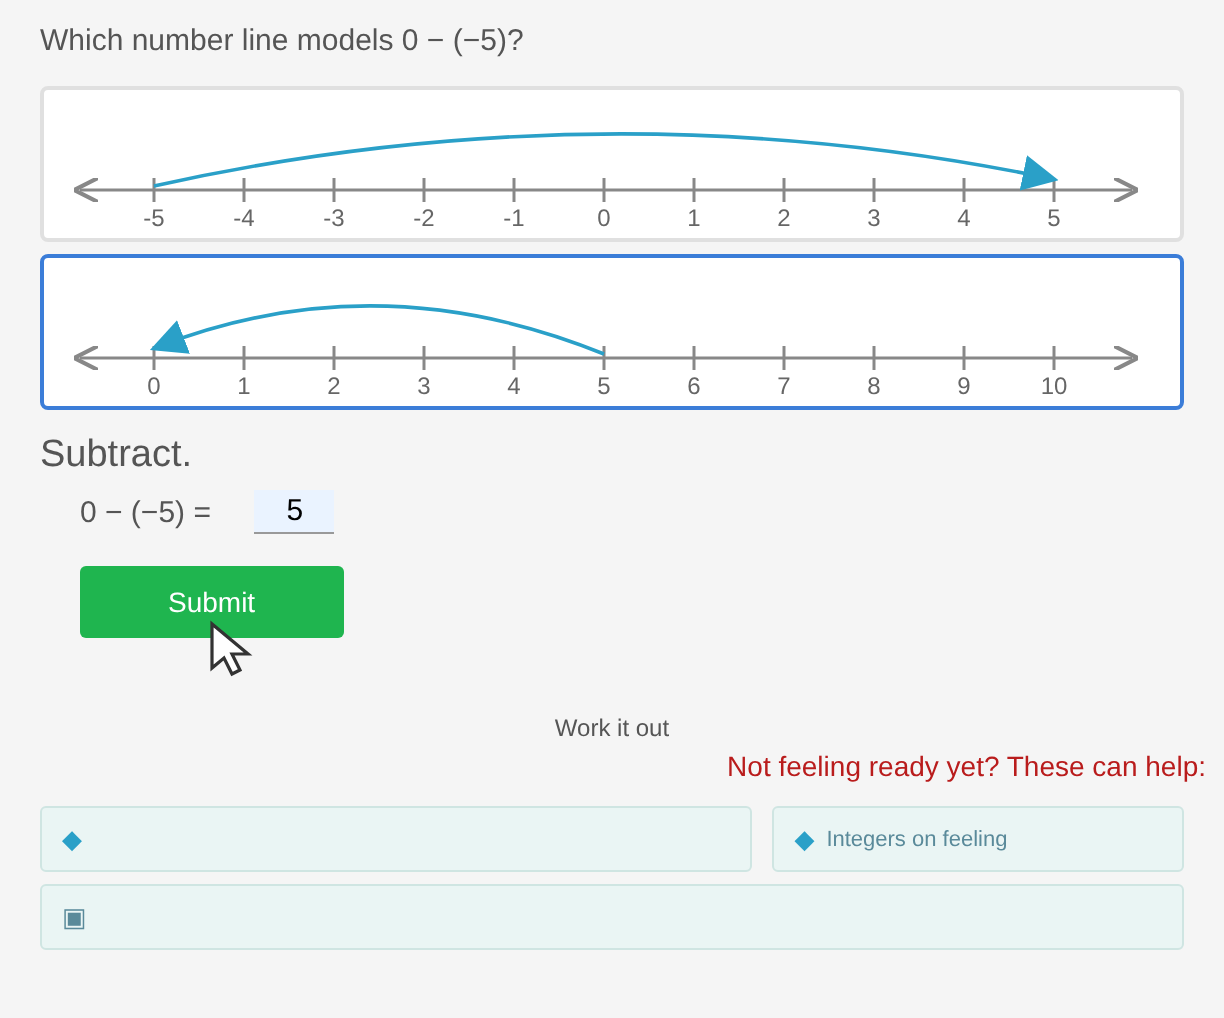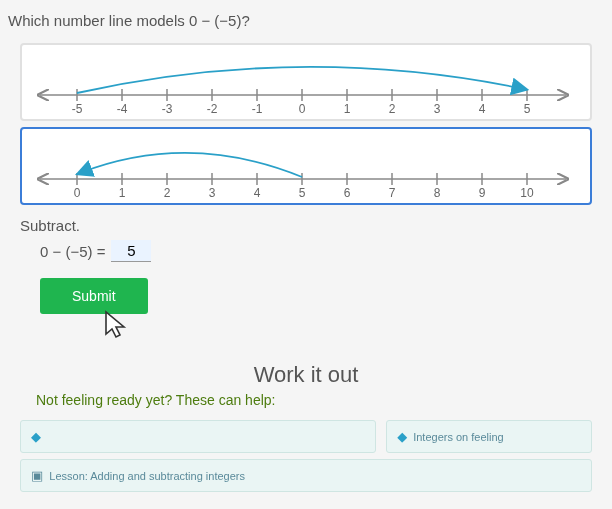--- a/index.html
+++ b/index.html
@@ -5,84 +5,84 @@
     * { box-sizing: border-box; margin: 0; padding: 0; }
     body {
       font-family: Arial, sans-serif;
       background: #f5f5f5;
       width: 612px;
       height: 509px;
       overflow: hidden;
       color: #444;
     }
     .question {
-      padding: 12px 8px 8px;
+      padding: 12px 20px 8px;
       font-size: 15px;
       color: #555;
     }
     .number-line-box {
       margin: 6px 20px;
       background: #fff;
       border: 2px solid #e0e0e0;
       border-radius: 4px;
       padding: 8px 0 4px;
     }
     .number-line-box.selected {
       border-color: #3b7dd8;
     }
     .subtract-label {
       margin: 12px 20px 6px;
-      font-size: 15px;
+      font-size: 19px;
       color: #555;
     }
     .equation-row {
       margin: 0 20px 10px 40px;
       font-size: 15px;
       color: #555;
       display: flex;
       align-items: center;
-      gap: 6px;
+      gap: 22px;
     }
     .answer-input {
       border: none;
       border-bottom: 1px solid #999;
       background: #eaf3ff;
       width: 40px;
       text-align: center;
       font-size: 15px;
       padding: 2px;
     }
     .submit-btn {
       margin: 6px 0 0 40px;
       background: #1fb54f;
       color: #fff;
       border: none;
-      padding: 10px 32px;
+      padding: 10px 44px;
       font-size: 14px;
       border-radius: 3px;
       cursor: pointer;
       position: relative;
     }
     .cursor-icon {
       position: absolute;
       left: 102px;
       top: 310px;
     }
     .work-it-out {
       text-align: center;
-      margin-top: 48px;
-      font-size: 22px;
+      margin-top: 38px;
+      font-size: 12px;
       color: #555;
     }
     .help-text {
-      text-align: left;
+      text-align: right;
       font-size: 14px;
-      color: #4d7c0f;
+      color: #b91c1c;
       margin-top: 4px;
-      padding: 0 36px;
+      padding: 0 9px;
     }
     .help-cards {
       display: flex;
       gap: 10px;
       margin: 12px 20px 6px;
     }
     .help-card {
       flex: 1;
       background: #eaf5f4;
       border: 1px solid #cfe5e2;
@@ -215,18 +215,17 @@
   </div>
   <div class="help-card small">
     <span class="diamond-icon">◆</span>
     <span>Integers on feeling</span>
   </div>
 </div>
 
 <div class="help-cards" style="margin-top:2px;">
   <div class="help-card">
     <span class="book-icon">▣</span>
-    <span>Lesson: Adding and subtracting integers</span>
   </div>
 </div>
 
 
 
 
 </body></html>

